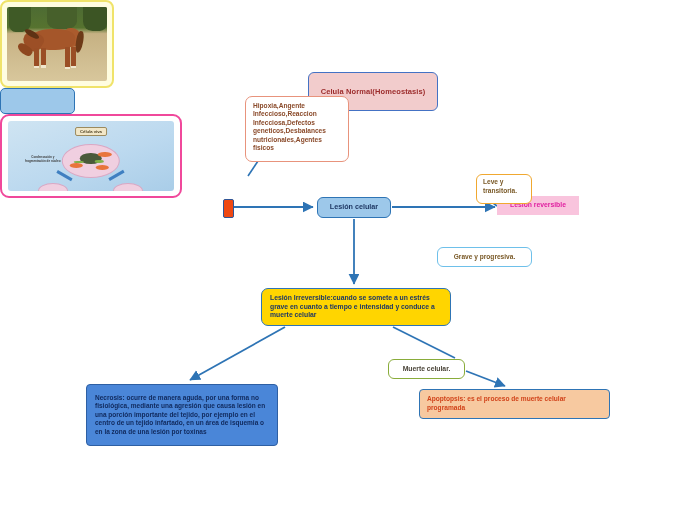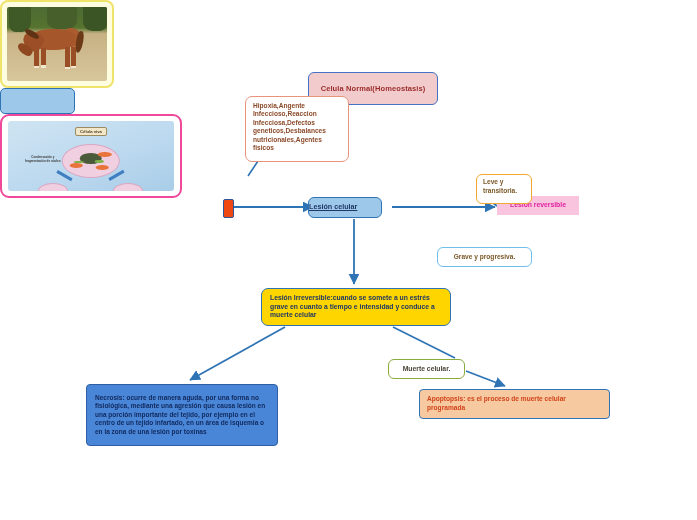--- a/index.html
+++ b/index.html
@@ -34,21 +34,21 @@
     font-weight: bold;
     line-height: 1.22;
     z-index: 5;
   }
 
   
   #node-celula-normal {
     left: 308px;
     top: 72px;
     width: 130px;
-    height: 33px;
+    height: 39px;
     background: #f2cccc;
     border: 1.6px solid #4472c4;
     border-radius: 6px;
     justify-content: center;
     color: #9c2c2c;
     font-size: 7.5px;
     letter-spacing: 0.1px;
   }
 
   
@@ -138,31 +138,30 @@
     width: 9px;
     height: 17px;
     background: #ef4812;
     border: 1px solid #2f5597;
     border-radius: 2px;
     z-index: 6;
   }
 
   
   #node-lesion-celular {
-    left: 308px;
+    left: 317px;
     top: 197px;
     width: 74px;
     height: 21px;
     background: #9dc8ea;
     border: 1.5px solid #2e74b5;
     border-radius: 6px;
-    justify-content: flex-start;
+    justify-content: center;
     color: #1f3864;
     font-size: 7.2px;
-    text-decoration: underline;
   }
 
   
   #node-reversible-shadow {
     left: 503px;
     top: 192px;
     width: 73px;
     height: 24px;
     background: #9dc8ea;
     border: 1.2px solid #2e74b5;

